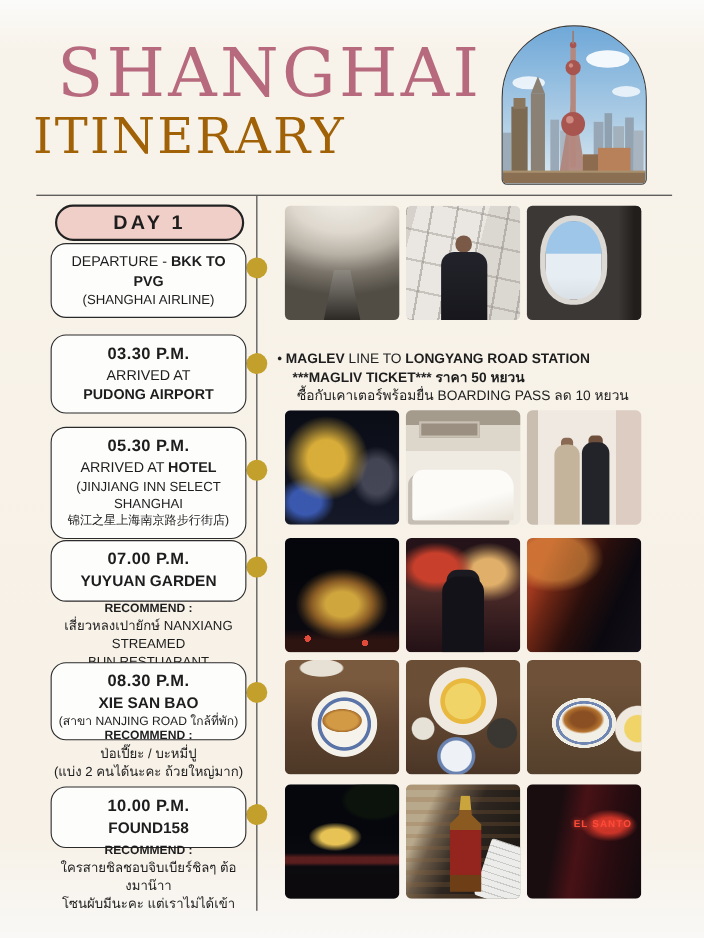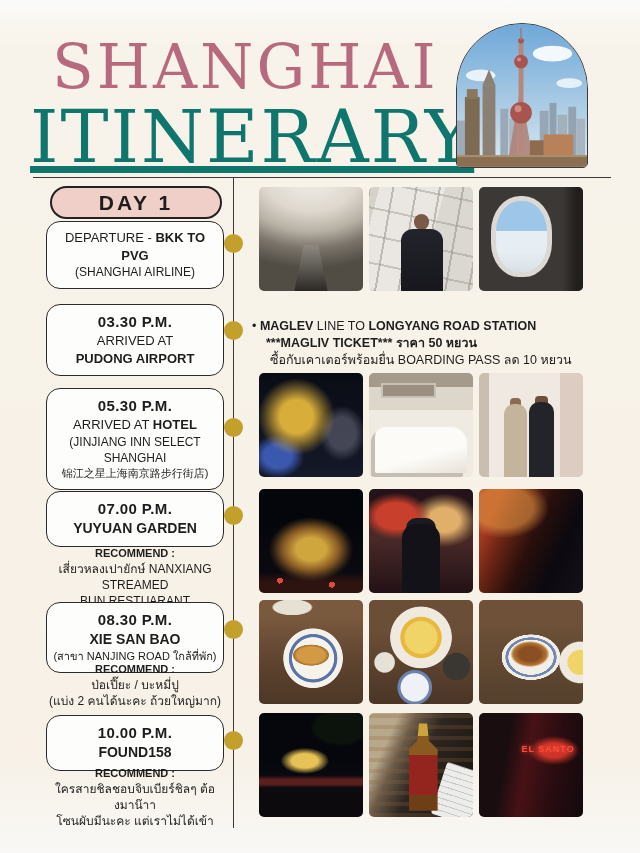--- a/index.html
+++ b/index.html
@@ -6,32 +6,32 @@
   body{
     width:640px;height:853px;position:relative;overflow:hidden;
     background:linear-gradient(180deg,#fbfbfa 0px,#f8f3ea 45px,#f7f1e7 760px,#f9f8f6 853px);
     font-family:"Liberation Sans","DejaVu Sans",sans-serif;color:#1d1d1d;
   }
   .abs{position:absolute;}
   
   .title1{left:52px;top:36px;font-family:"DejaVu Serif","Liberation Serif",serif;
     font-size:61px;font-weight:500;color:#b76a7e;letter-spacing:3px;line-height:1;}
   .title2{left:30px;top:101px;font-family:"DejaVu Serif","Liberation Serif",serif;
-    font-size:72px;font-weight:500;color:#0f766e;letter-spacing:2px;line-height:1;text-decoration:underline;}
+    font-size:45px;font-weight:500;color:#a16207;letter-spacing:2px;line-height:1;}
   .arch{left:456px;top:23px;width:132px;height:145px;border:1.5px solid #3c3c3c;
     border-radius:66px 66px 5px 5px;overflow:hidden;box-sizing:border-box;background:#9cc0de;}
   .arch svg{display:block;width:100%;height:100%;}
   
   .hline{left:33px;top:177px;width:578px;border-top:1.6px solid #3a3a3a;}
   .vline{left:233px;top:178px;height:650px;border-left:1.6px solid #3a3a3a;}
   .dot{width:19px;height:19px;border-radius:50%;background:#c3a02c;left:224px;}
   
   .daypill{left:50px;top:186px;width:168px;height:29px;background:#f1cfc9;
     border:2px solid #222;border-radius:17px;display:flex;align-items:center;justify-content:center;
-    font-weight:bold;font-size:21px;letter-spacing:3px;}
+    font-weight:bold;font-size:18px;letter-spacing:3px;}
   .tbox{left:46px;width:178px;box-sizing:border-box;background:#fdfdfc;
     border:1.5px solid #2a2a2a;border-radius:14px;padding:7px 5px 8px;
     text-align:center;line-height:1.35;}
   .time{font-weight:bold;font-size:15px;letter-spacing:.4px;}
   .t13{font-size:13px;}
   .t12{font-size:12px;}
   .t11{font-size:11px;text-align:center;}
   .b{font-weight:bold;}
   .rec{left:36px;width:198px;text-align:center;line-height:1.34;}
   .reclabel{font-weight:bold;font-size:11px;}

